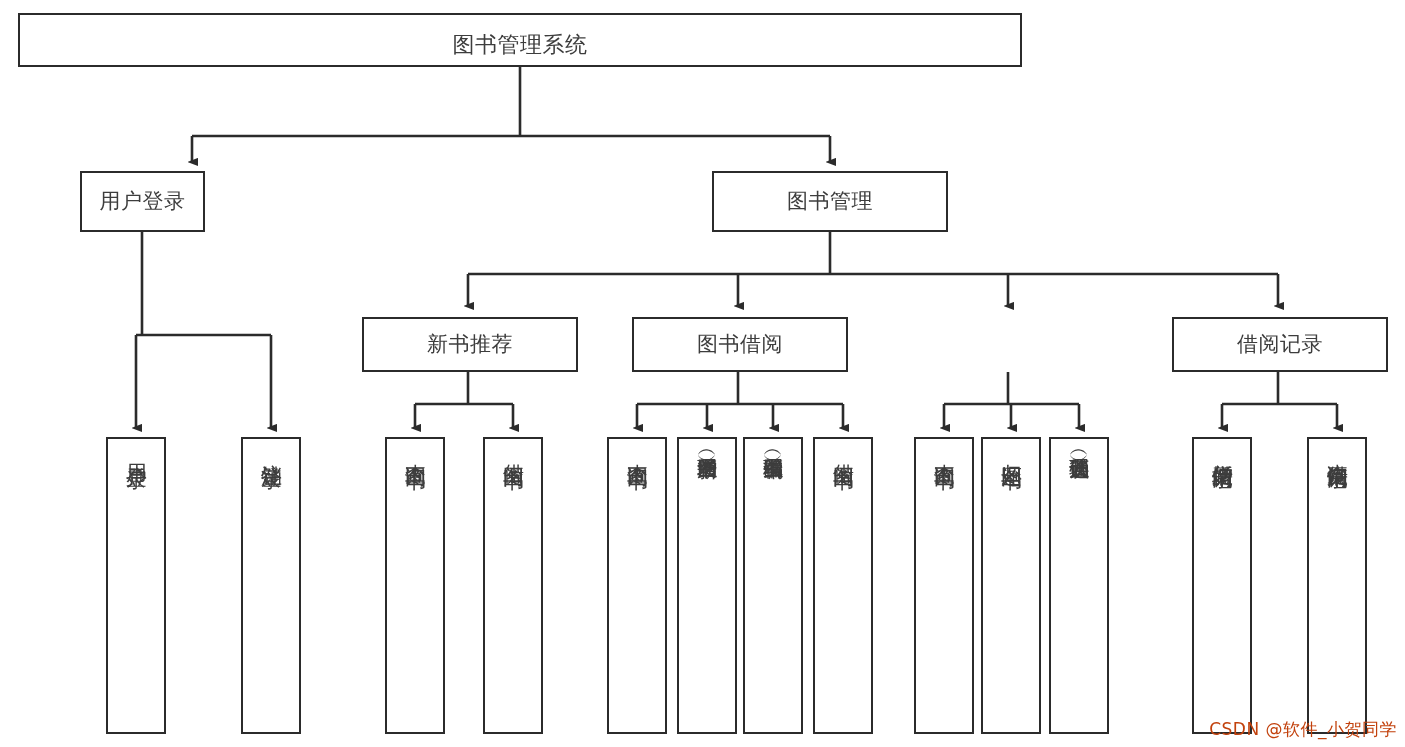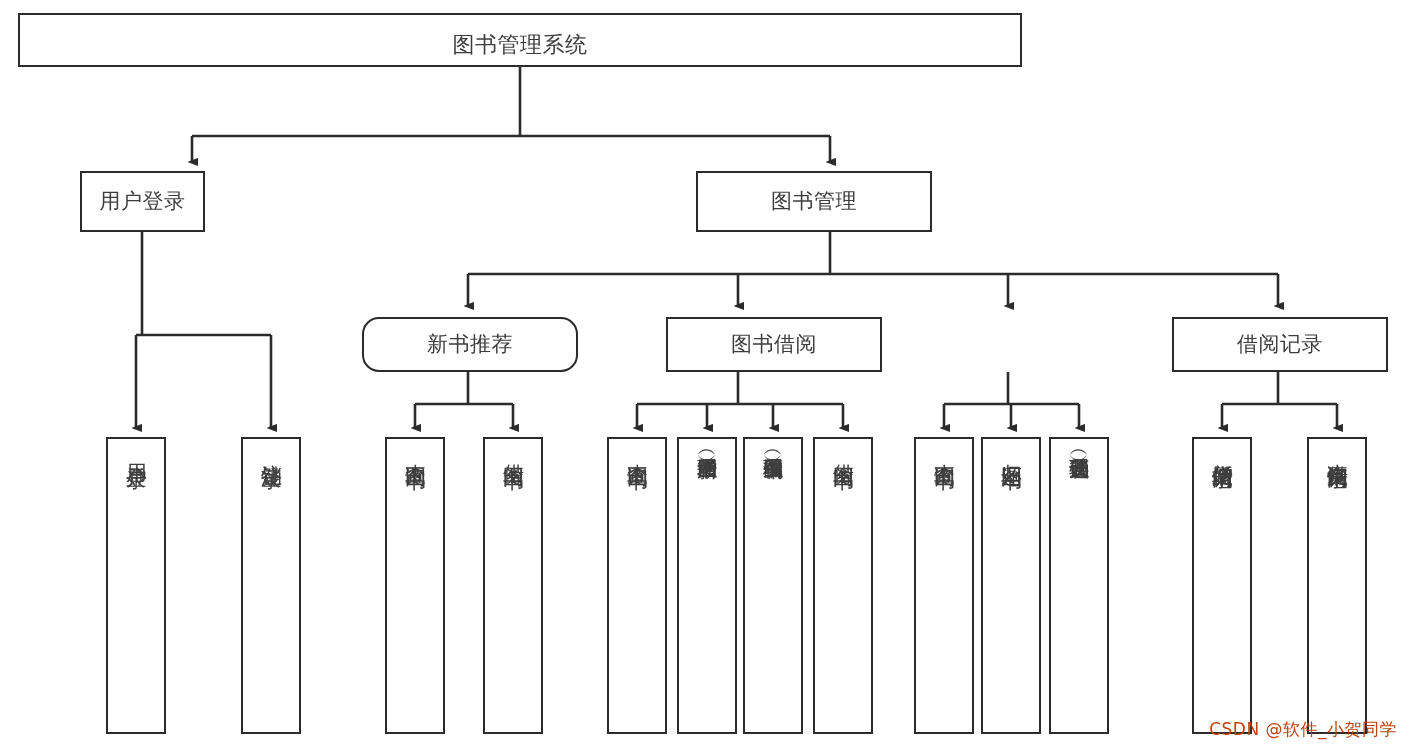--- a/index.html
+++ b/index.html
@@ -146,28 +146,28 @@
     </g>
   </svg>
 
   <div class="node horiz root" style="left:18px; top:13px; width:1004px; height:54px;">
     <span class="node-label">图书管理系统</span>
   </div>
 
   <div class="node horiz" style="left:80px; top:171px; width:125px; height:61px;">
     <span class="node-label">用户登录</span>
   </div>
-  <div class="node horiz" style="left:696px; top:171px; width:236px; height:61px;">
+  <div class="node horiz" style="left:712px; top:171px; width:236px; height:61px;">
     <span class="node-label">图书管理</span>
   </div>
 
-  <div class="node horiz" style="left:362px; top:317px; width:216px; height:55px;border-radius:17px;">
+  <div class="node horiz" style="left:362px; top:317px; width:216px; height:55px;">
     <span class="node-label">新书推荐</span>
   </div>
-  <div class="node horiz" style="left:666px; top:317px; width:216px; height:55px;">
+  <div class="node horiz" style="left:632px; top:317px; width:216px; height:55px;">
     <span class="node-label">图书借阅</span>
   </div>
   <div class="node horiz" style="left:1172px; top:317px; width:216px; height:55px;">
     <span class="node-label">借阅记录</span>
   </div>
 
   <div class="node vert" style="left:106px; top:437px; width:60px; height:297px;">
     <span class="node-label">用户登录</span>
   </div>
   <div class="node vert" style="left:241px; top:437px; width:60px; height:297px;">

